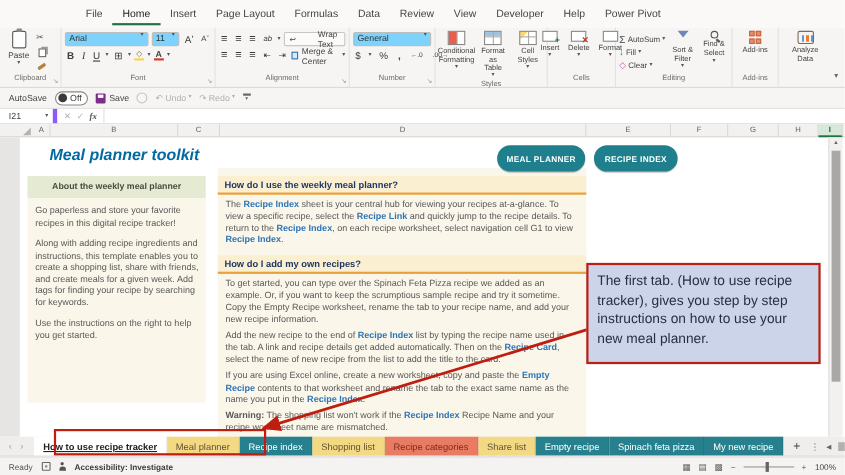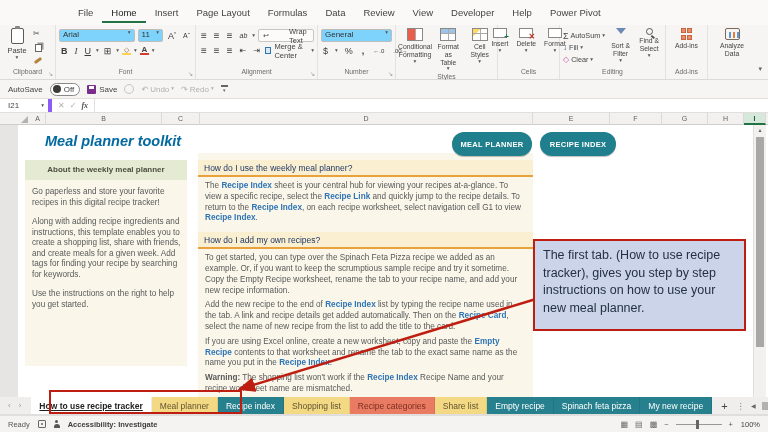--- a/index.html
+++ b/index.html
@@ -100,21 +100,21 @@
 
   
   .sheet { position:absolute; left:0; top:125px; width:768px; height:272px; background:#fff; }
   .gutter { position:absolute; left:0; top:0; width:18px; height:272px; background:#e7e5e3; }
   .sheet-title { position:absolute; left:45px; top:8px; font-size:14.5px; font-weight:bold; color:#0369a1;font-style:italic; }
   .lpanel { position:absolute; left:25px; top:35px; width:162px; height:206px; background:#faf6ea; }
   .lhdr { position:absolute; left:25px; top:35px; width:162px; height:20px; background:#e5ebd3; font-size:8px; font-weight:bold; color:#4c4c40; text-align:center; line-height:20px; }
   .lbody { position:absolute; left:32px; top:62px; width:149px; font-size:8.2px; color:#595959; }
   .lbody p { margin-bottom:9px; line-height:10.5px; }
   .mpanel { position:absolute; left:198px; top:28px; width:335px; height:244px; background:#faf6ea; padding-top:7px; }
-  .mhdr { height:17px; line-height:16px; background:#fbefd2; border-bottom:2px solid #e9a23b; font-size:8.5px; font-weight:normal; color:#1f3864; padding-left:6px; margin-top:8px; }
+  .mhdr { height:17px; line-height:16px; background:#fbefd2; border-bottom:2px solid #e9a23b; font-size:8.5px; font-weight:bold; color:#1f3864; padding-left:6px; margin-top:8px; }
   .mhdr:first-child { margin-top:0; }
   .mp { margin:4px 7px 0; font-size:8.2px; line-height:10.8px; color:#595959; }
   .lnk { color:#2e75b6; font-weight:bold; }
   .navbtn { position:absolute; top:7px; height:24px; border-radius:12px; background:#1f7f8c; color:#fff; font-size:7.5px; font-weight:bold; letter-spacing:.3px; display:flex; align-items:center; justify-content:center; box-shadow:0 1px 1px rgba(0,0,0,.25); }
   .navbtn.b1 { left:452px; width:80px; }
   .navbtn.b2 { left:540px; width:76px; }
   .callout { position:absolute; left:533px; top:114px; width:213px; height:92px; background:#cbd4e8; border:2.5px solid #be1e12; padding:6px 8px; font-size:12.5px; line-height:1.4; color:#253043; z-index:6; }
   .arrow-svg { position:absolute; left:0; top:0; width:768px; height:272px; z-index:5; pointer-events:none; }
   .vscroll { position:absolute; right:2px; top:0; width:13px; height:272px; background:#f2f1f0; border-left:1px solid #e1dfdd; z-index:7; }
   .vscroll .up { text-align:center; font-size:6px; color:#666; line-height:10px; }

